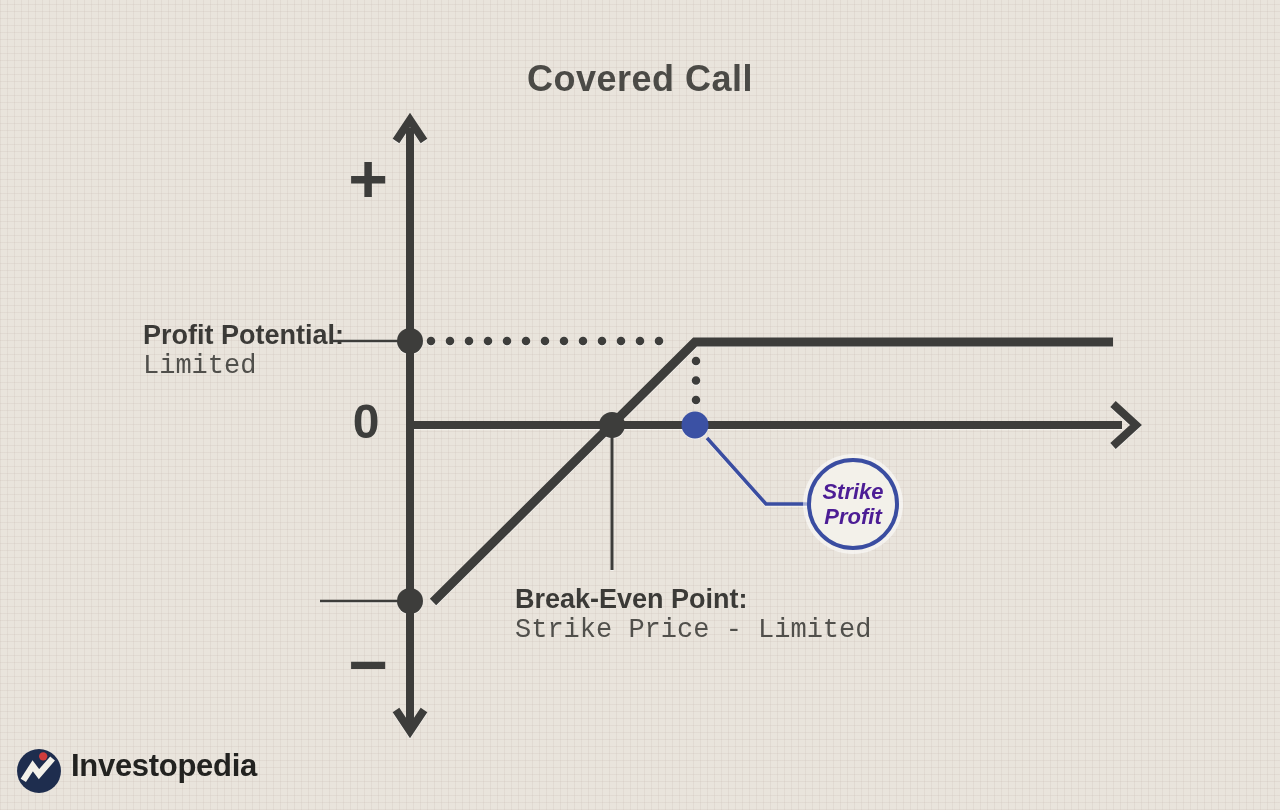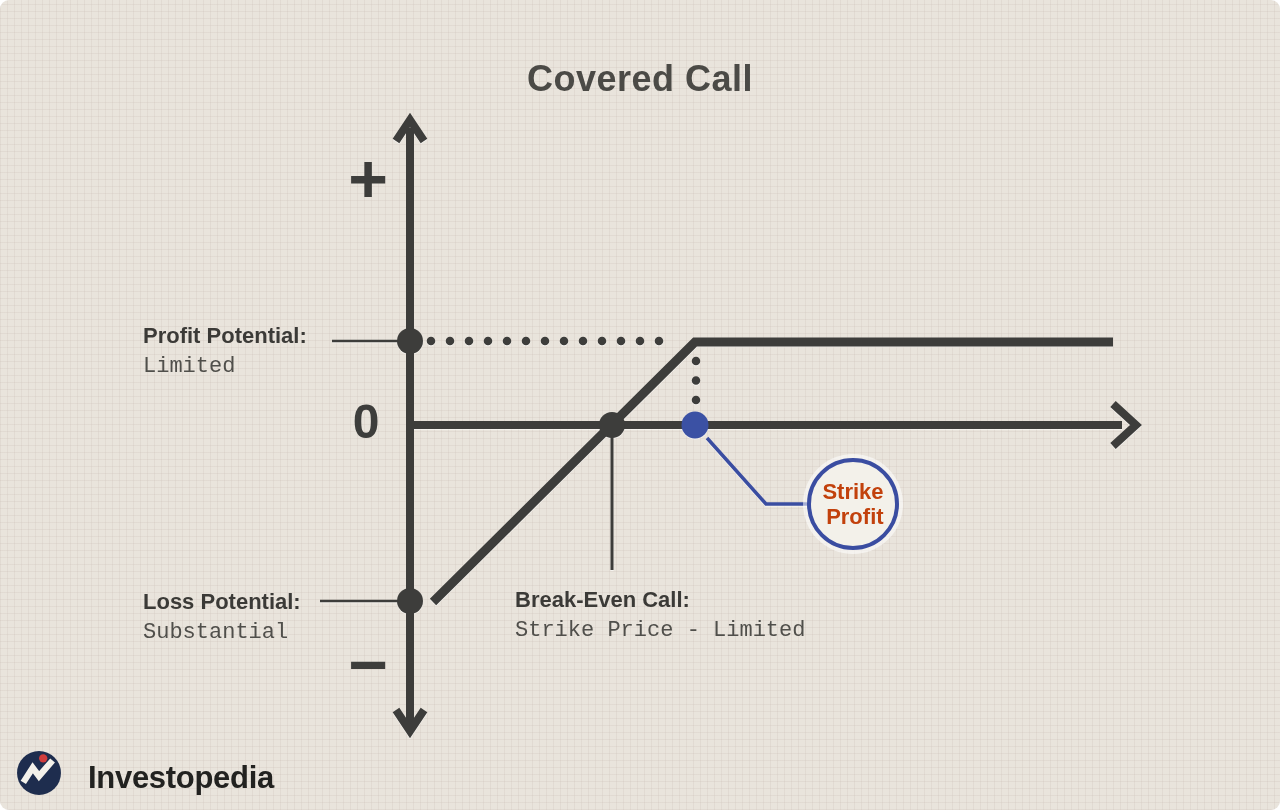--- a/index.html
+++ b/index.html
@@ -6,52 +6,51 @@
   .canvas{
     position:relative;
     width:1280px;height:810px;
     background-color:#e9e4dc;
     background-image:
       repeating-linear-gradient(0deg, rgba(198,184,176,0.22) 0 1px, transparent 1px 7px),
       repeating-linear-gradient(90deg, rgba(198,184,176,0.22) 0 1px, transparent 1px 7px);
     overflow:hidden;
     font-family:"Liberation Sans", sans-serif;
     color:#3f3e3b;
-    border-radius:9px;
   }
   .chart-svg{position:absolute;left:0;top:0;filter:drop-shadow(0 1px 0 rgba(255,255,255,0.55));}
   .title{
     position:absolute;left:0;right:0;top:58px;
     text-align:center;font-size:36px;font-weight:bold;color:#4b4a46;letter-spacing:0.5px;
   }
   .sym{position:absolute;color:#3d3d3b;font-weight:900;text-align:center;}
   .plus{left:328px;top:140px;width:80px;font-size:68px;line-height:76px;}
   .zero{left:336px;top:396px;width:60px;font-size:48px;line-height:52px;font-weight:bold;}
   .minus{left:328px;top:626px;width:80px;font-size:68px;line-height:76px;}
-  .anno{position:absolute;font-size:22px;line-height:31px;}
+  .anno{position:absolute;font-size:27px;line-height:31px;}
   .anno .bold{font-weight:bold;color:#3b3a37;}
   .anno .reg{font-weight:normal;color:#504f4b;font-family:Liberation Mono, monospace;}
   .anno-profit{left:143px;top:320px;}
   .anno-loss{left:143px;top:586px;}
   .anno-breakeven{left:515px;top:584px;}
   .strike-callout{
     position:absolute;left:807px;top:458px;width:92px;height:92px;
     border-radius:50%;
     border:4px solid #3a4da1;
     background:#f3f1ea;
     box-sizing:border-box;
     display:flex;align-items:center;justify-content:center;
     box-shadow:0 0 0 4px rgba(255,255,255,0.55);
   }
   .strike-callout .txt{
-    text-align:right;font-size:22px;line-height:25px;font-weight:bold;color:#c2410c;
+    text-align:center;font-size:22px;line-height:25px;font-weight:bold;color:#4c1d95;font-style:italic;
   }
   .logo{
     position:absolute;left:16px;top:748px;height:48px;
-    display:flex;align-items:flex-end;gap:26px;
+    display:flex;align-items:flex-start;gap:9px;
   }
   .logo-text{font-size:31px;font-weight:600;color:#222220;letter-spacing:-0.3px;}
 </style>
 </head>
 <body>
 
 <div class="canvas">
 
   <div class="title">Covered Call</div>
 
@@ -83,27 +82,23 @@
 
   <div class="sym plus">+</div>
   <div class="sym zero">0</div>
   <div class="sym minus">−</div>
 
   <div class="anno anno-profit">
     <div class="bold">Profit Potential:</div>
     <div class="reg">Limited</div>
   </div>
 
-  <div class="anno anno-loss">
-    <div class="bold">Loss Potential:</div>
-    <div class="reg">Substantial</div>
-  </div>
 
   <div class="anno anno-breakeven">
-    <div class="bold">Break-Even Call:</div>
+    <div class="bold">Break-Even Point:</div>
     <div class="reg">Strike Price - Limited</div>
   </div>
 
   <div class="strike-callout">
     <div class="txt">
       <div>Strike</div>
       <div>Profit</div>
     </div>
   </div>
 

